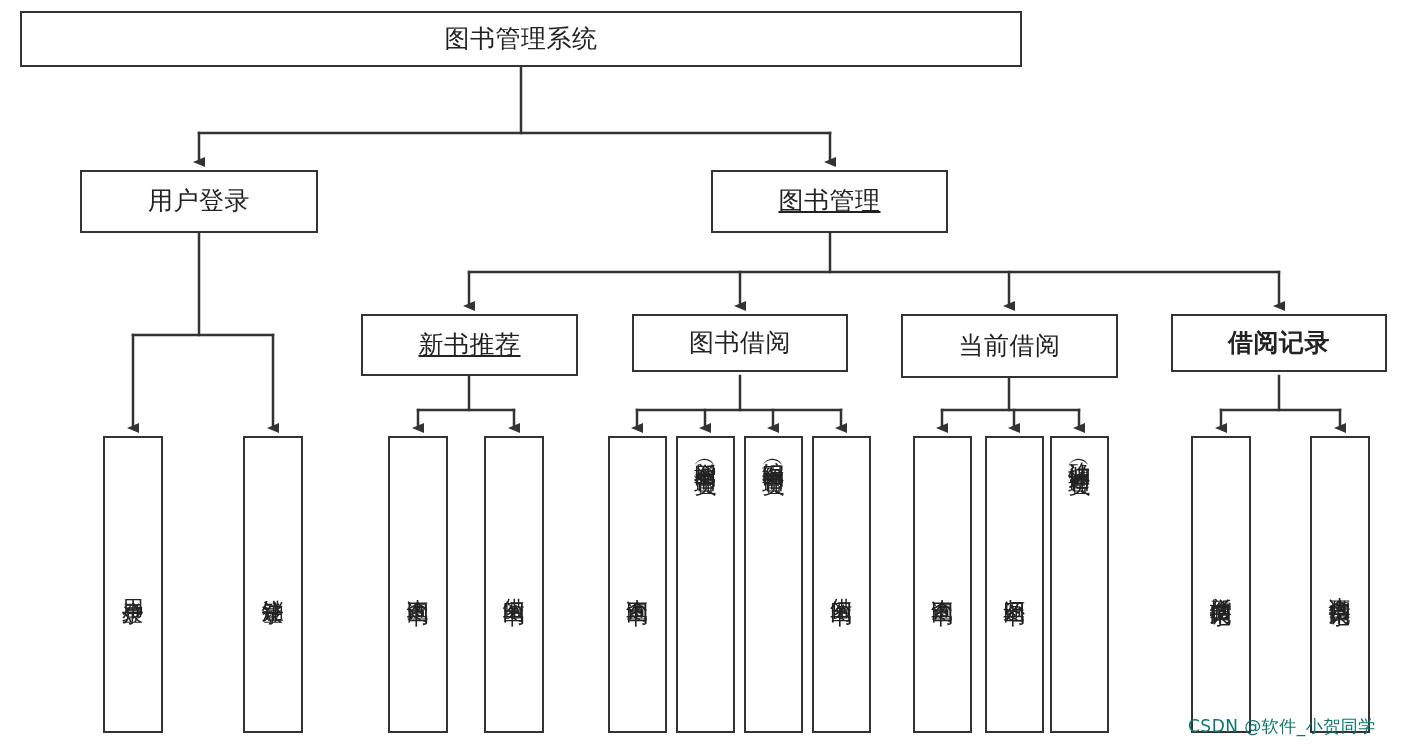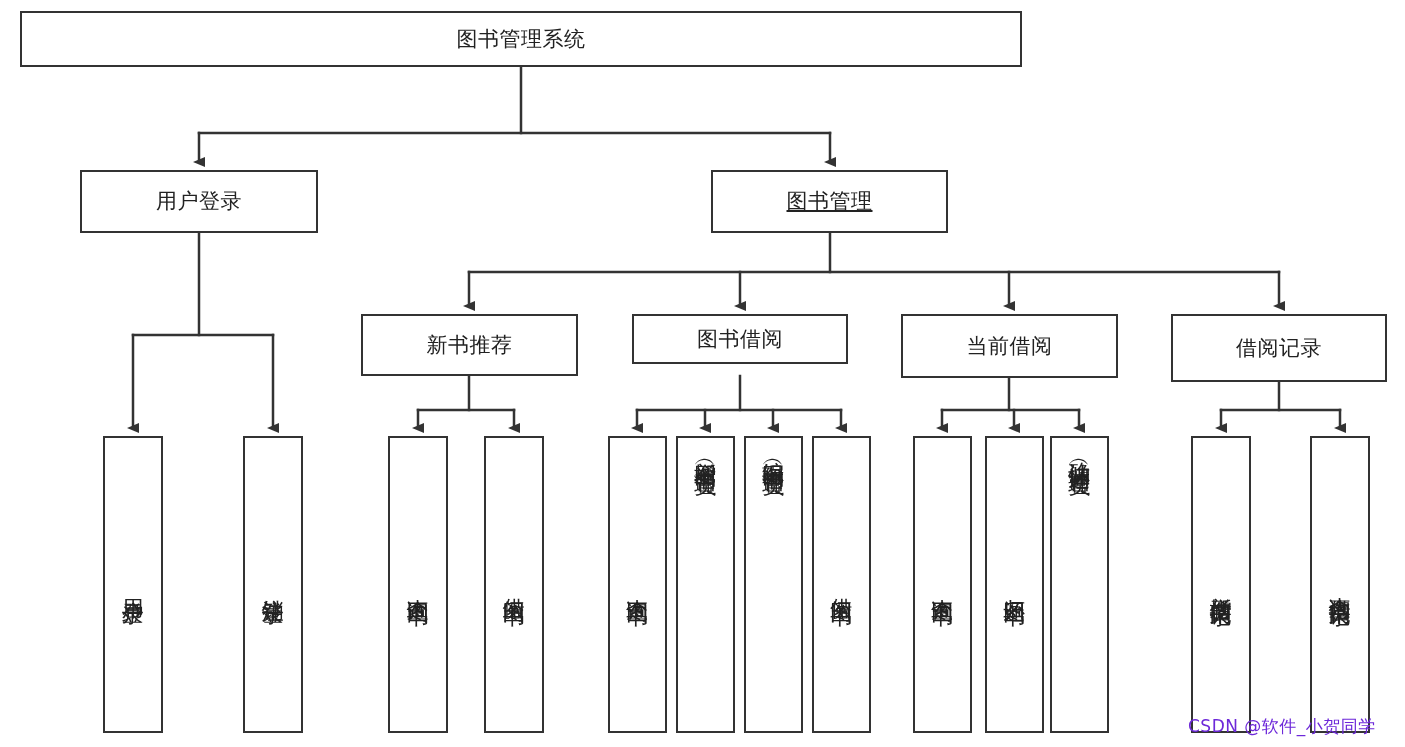--- a/index.html
+++ b/index.html
@@ -32,21 +32,21 @@
     align-items: center;
     justify-content: center;
     color: #222222;
   }
   .node .label {
     color: #222222;
     line-height: 1.06;
     letter-spacing: 0.5px;
   }
   .node.horiz .label {
-    font-size: 21px;
+    font-size: 25px;
     white-space: nowrap;
   }
   .node.vert {
     align-items: flex-start;
     justify-content: center;
     padding-top: 6px;
   }
   .node.vert .label {
     writing-mode: vertical-rl;
     text-orientation: upright;
@@ -56,21 +56,21 @@
   }
   .node.vert.centered {
     align-items: center;
     padding-top: 0;
   }
   #watermark {
     position: absolute;
     left: 1188px;
     top: 715px;
     font-size: 17px;
-    color: #6d28d9;
+    color: #0f766e;
     white-space: nowrap;
     letter-spacing: 0.5px;
   }
 </style>
 </head>
 <body>
 
 <div id="canvas">
 
   <svg id="wires" viewBox="0 0 1405 747">
@@ -127,30 +127,30 @@
     <span class="label">图书管理系统</span>
   </div>
 
   <div class="node horiz" style="left:80px;top:170px;width:238px;height:63px;">
     <span class="label">用户登录</span>
   </div>
   <div class="node horiz" style="left:711px;top:170px;width:237px;height:63px;text-decoration:underline;">
     <span class="label">图书管理</span>
   </div>
 
-  <div class="node horiz" style="left:361px;top:314px;width:217px;height:62px;">
+  <div class="node horiz" style="left:361px;top:314px;width:217px;height:62px;text-decoration:underline;">
     <span class="label">新书推荐</span>
   </div>
-  <div class="node horiz" style="left:632px;top:314px;width:216px;height:50px;">
+  <div class="node horiz" style="left:632px;top:314px;width:216px;height:58px;">
     <span class="label">图书借阅</span>
   </div>
   <div class="node horiz" style="left:901px;top:314px;width:217px;height:64px;">
     <span class="label">当前借阅</span>
   </div>
-  <div class="node horiz" style="left:1171px;top:314px;width:216px;height:68px;">
+  <div class="node horiz" style="left:1171px;top:314px;width:216px;height:58px;font-weight:bold;">
     <span class="label">借阅记录</span>
   </div>
 
   <div class="node vert centered" style="left:103px;top:436px;width:60px;height:297px;">
     <span class="label">用户登录</span>
   </div>
   <div class="node vert centered" style="left:243px;top:436px;width:60px;height:297px;">
     <span class="label">注销登录</span>
   </div>
 

